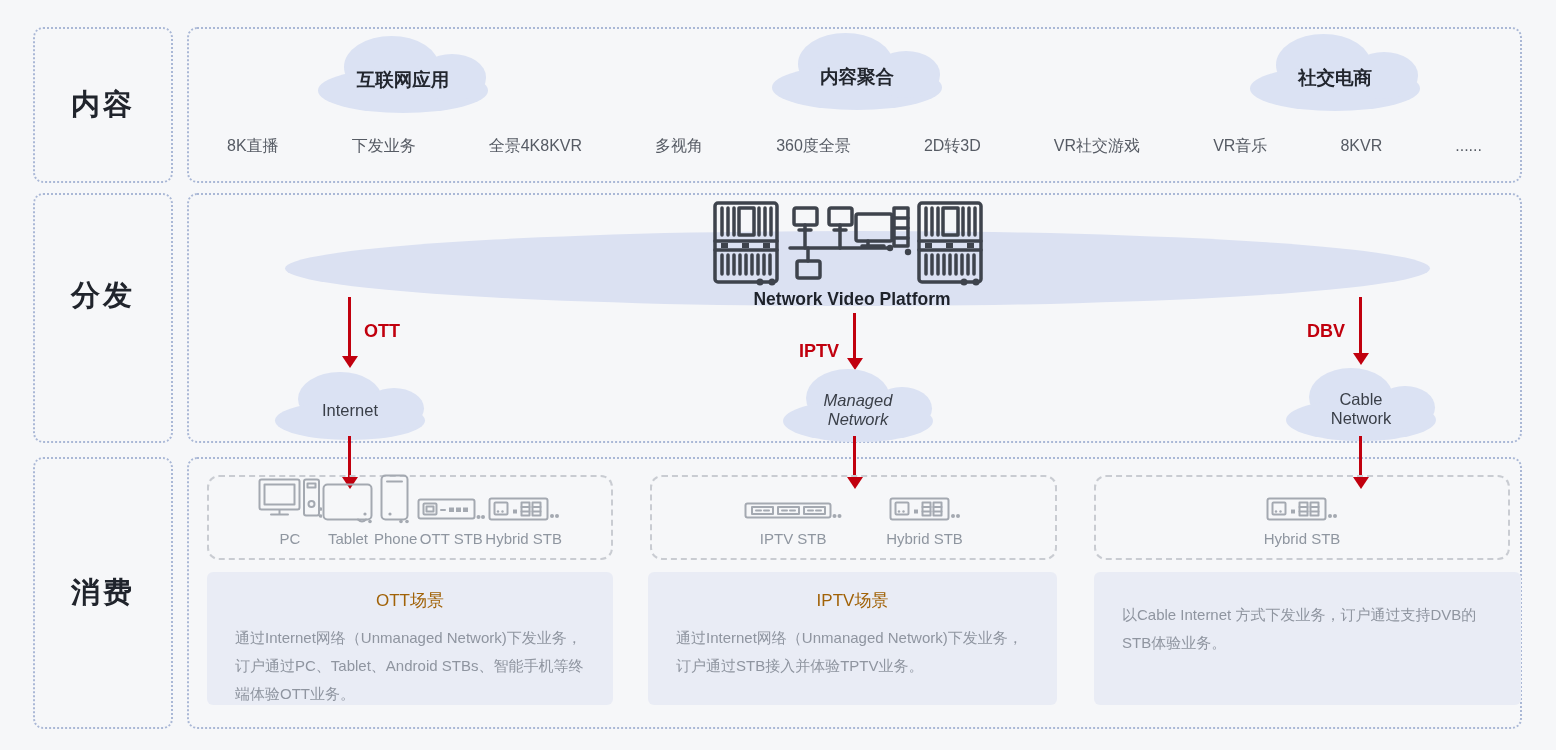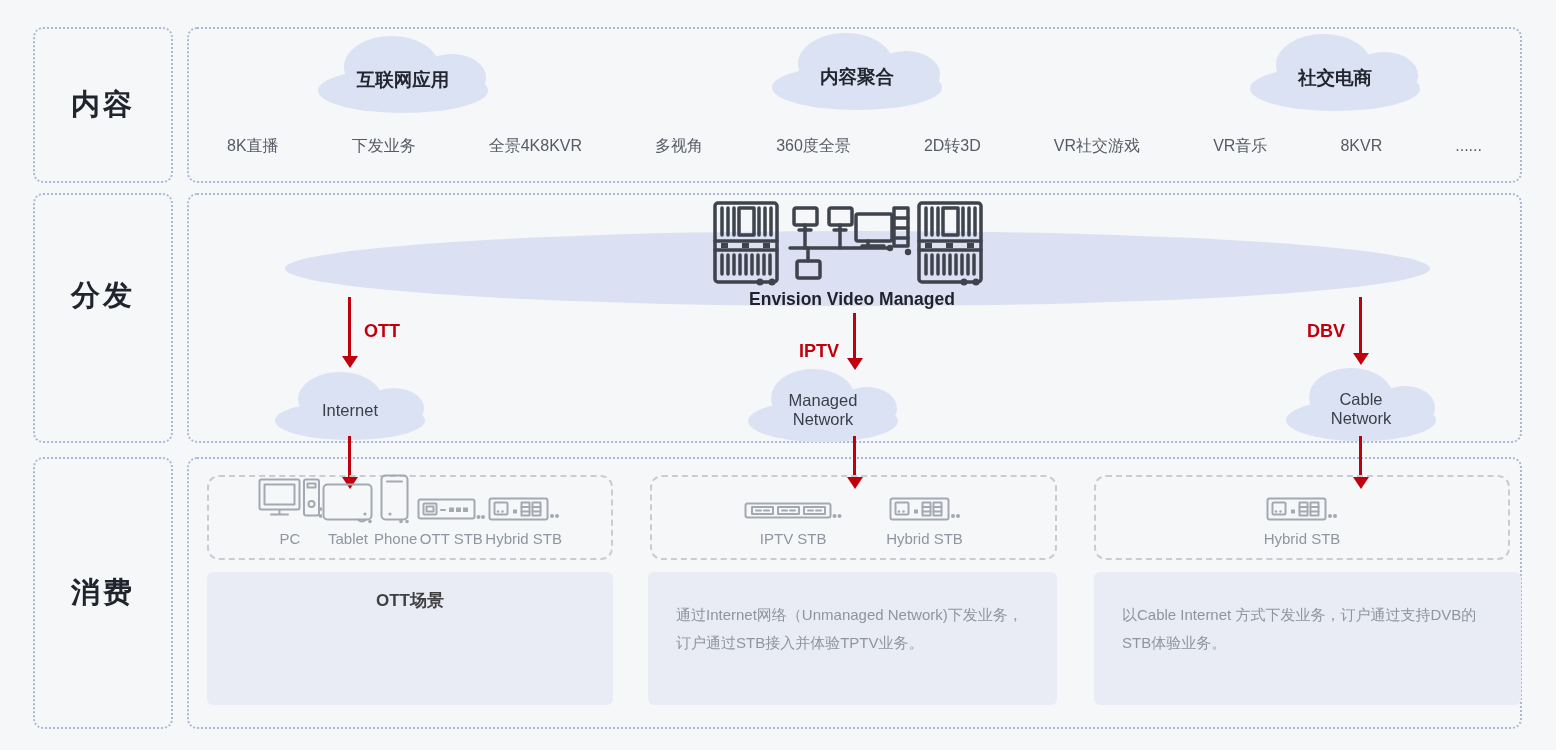--- a/index.html
+++ b/index.html
@@ -51,21 +51,21 @@
   }
   .cloud-top { width:170px; height:77px; }
   .cloud-top .cloud-label { font-size:18.5px; font-weight:bold; color:#22262e; }
   .ct1 { left:318px;  top:36px; }
   .ct2 { left:772px;  top:33px; }
   .ct3 { left:1250px; top:34px; }
 
   .cloud-net { width:150px; }
   .cloud-net .cloud-label { font-size:16.5px; color:#3a3f48; line-height:1.15; padding:6% 22px 0; }
   .cn1 { left:275px;  top:372px; height:68px; }
-  .cn2 { left:748px;  top:369px; height:73px; }
+  .cn2 { left:783px;  top:369px; height:73px;font-style:italic; }
   .cn3 { left:1286px; top:368px; height:73px; }
 
   
   .items-row {
     left:227px; top:131px; width:1255px; height:30px;
     display:flex; justify-content:space-between; align-items:center;
     font-size:16px; color:#565b64;
   }
 
   
@@ -109,21 +109,21 @@
 
   
   .card {
     position:absolute; top:572px; height:133px;
     background:#e9ecf5; border-radius:6px;
     padding:17px 28px 0;
   }
   .cd1 { left:207px;  width:406px; }
   .cd2 { left:648px;  width:409px; }
   .cd3 { left:1094px; width:427px; }
-  .card-title { text-align:center; font-size:17px; font-weight:bold; color:#404040; }
+  .card-title { text-align:center; font-size:17px; font-weight:normal; color:#a16207; }
   .card-body  { margin-top:12px; font-size:15px; line-height:1.85; color:#8f95a0; }
 
   .ico-dark  { stroke:#3e434c; fill:none; stroke-width:3.5; stroke-linejoin:round; stroke-linecap:round; }
   .ico-gray  { stroke:#a4a9b1; fill:none; stroke-width:2;   stroke-linejoin:round; stroke-linecap:round; }
   .fill-dark { fill:#3e434c; stroke:none; }
   .fill-gray { fill:#a4a9b1; stroke:none; }
 </style>
 </head>
 <body>
 
@@ -241,21 +241,21 @@
         <line x1="34" y1="55" x2="34" y2="74"></line>
         <line x1="40" y1="55" x2="40" y2="74"></line>
       <line x1="46" y1="55" x2="46" y2="74"></line>
         <line x1="52" y1="55" x2="52" y2="74"></line>
         <line x1="58" y1="55" x2="58" y2="74"></line>
       <circle class="fill-dark" cx="48" cy="82" r="3.5"></circle>
       <circle class="fill-dark" cx="60" cy="82" r="3.5"></circle>
     </g>
   </svg>
 
-  <div class="abs platform-title">Envision Video Managed</div>
+  <div class="abs platform-title">Network Video Platform</div>
 
   <div class="vline" style="left:348px; top:297px; height:59px;"></div>
   <div class="ahead" style="left:342px; top:356px;"></div>
   <div class="proto proto-ott">OTT</div>
 
   <div class="vline" style="left:853px; top:313px; height:45px;"></div>
   <div class="ahead" style="left:847px; top:358px;"></div>
   <div class="proto proto-iptv">IPTV</div>
 
   <div class="vline" style="left:1359px; top:297px; height:56px;"></div>
@@ -404,21 +404,23 @@
           <line x1="44.5" y1="15.5" x2="52.5" y2="15.5"></line>
         <circle class="fill-gray" cx="64" cy="20" r="2"></circle>
         <circle class="fill-gray" cx="69" cy="20" r="2"></circle>
       </svg>
       <div class="device-label">Hybrid STB</div>
     </div>
   </div>
 
   <div class="card cd1">
     <div class="card-title">OTT场景</div>
+    <div class="card-body">通过Internet网络（Unmanaged Network)下发业务，订户通过PC、Tablet、Android STBs、智能手机等终端体验OTT业务。</div>
   </div>
   <div class="card cd2">
+    <div class="card-title">IPTV场景</div>
     <div class="card-body">通过Internet网络（Unmanaged Network)下发业务，订户通过STB接入并体验TPTV业务。</div>
   </div>
   <div class="card cd3">
     <div class="card-body">以Cable Internet 方式下发业务，订户通过支持DVB的STB体验业务。</div>
   </div>
 
 </div>
 
 </body></html>

